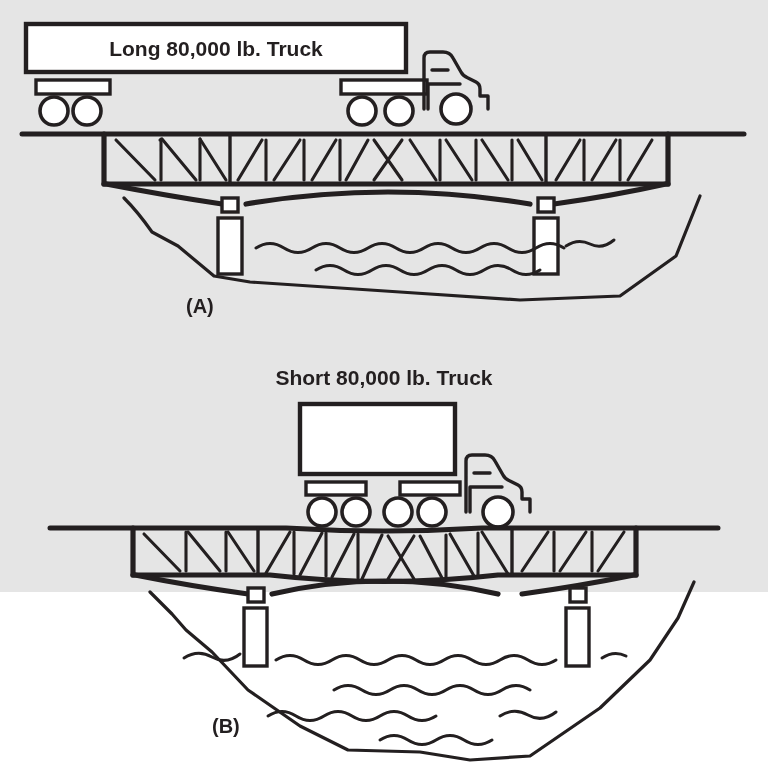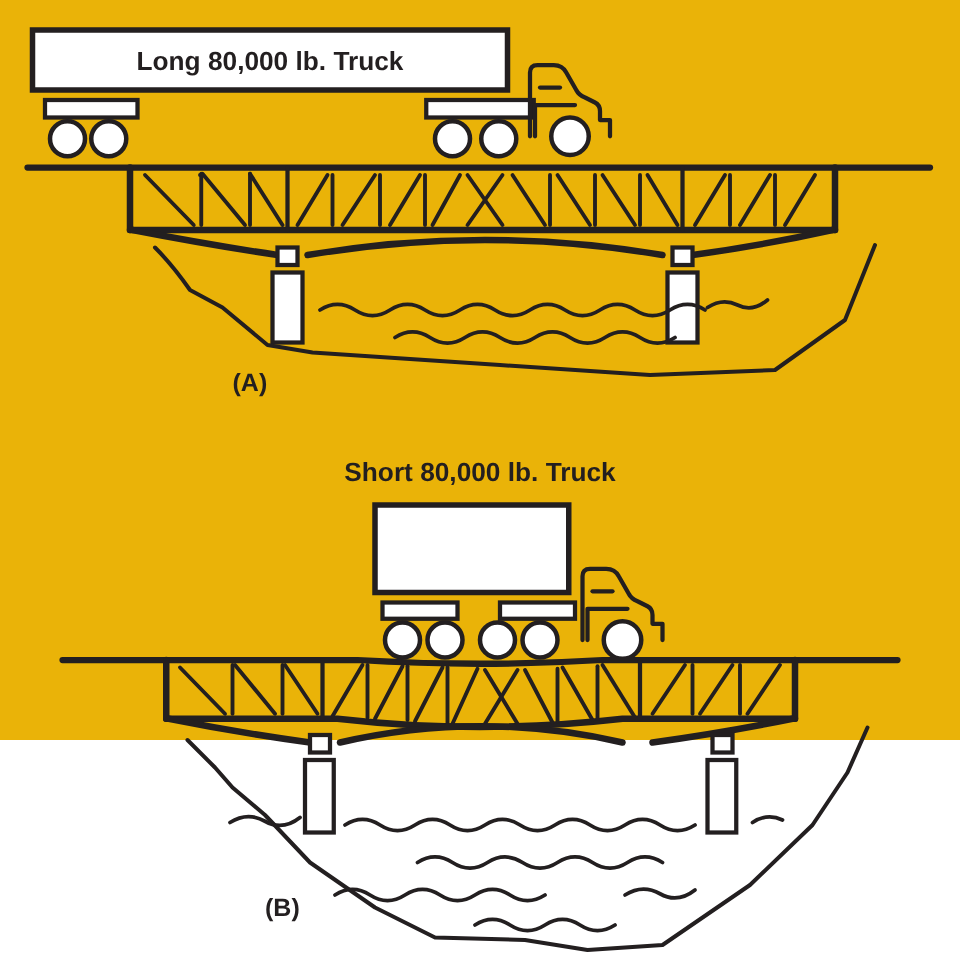--- a/index.html
+++ b/index.html
@@ -12,21 +12,21 @@
     width: 768px;
     height: 776px;
     font-family: "Liberation Sans", sans-serif;
     color: #231f20;
     overflow: hidden;
   }
   #figure-root {
     position: relative;
     width: 768px;
     height: 592px;
-    background: #eab308;
+    background: #e5e5e5;
   }
   svg.panel {
     display: block;
     position: absolute;
     left: 0;
   }
   #panel-a { top: 0; }
   #panel-b { top: 360px; }
 
   .ink {

